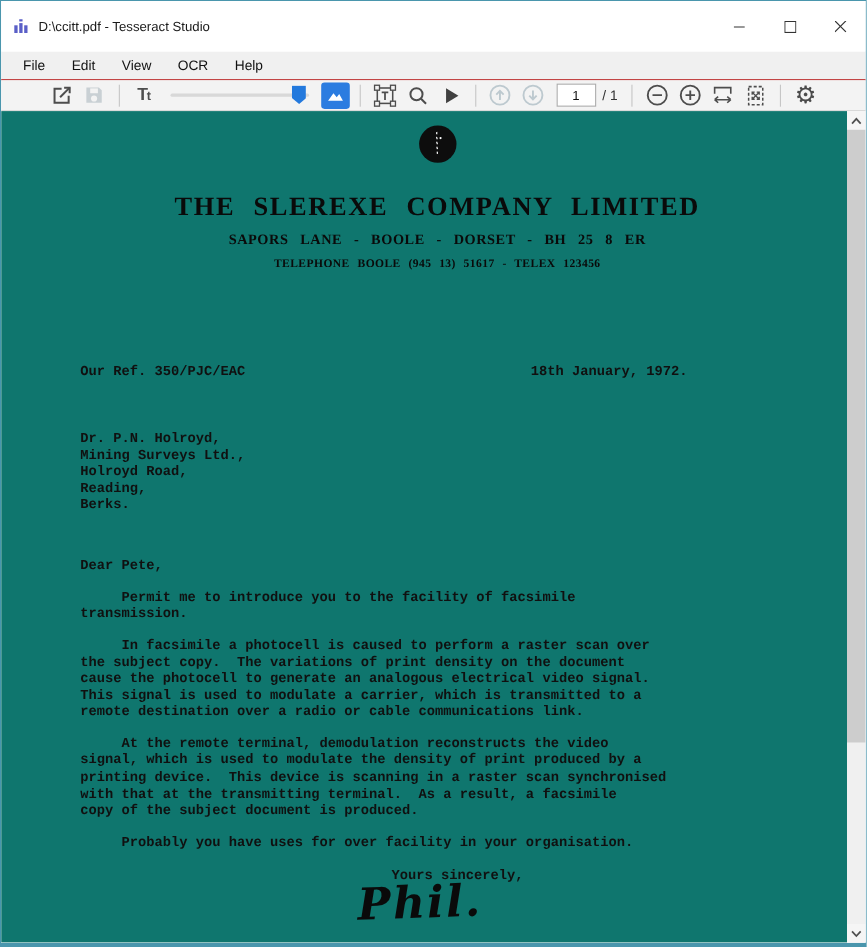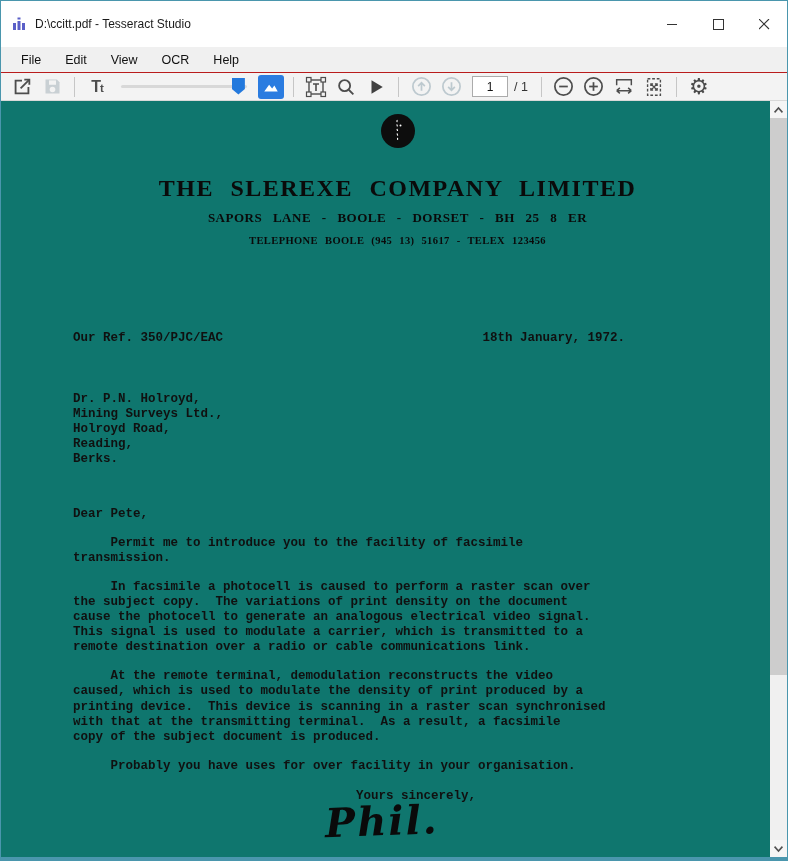--- a/index.html
+++ b/index.html
@@ -16,21 +16,21 @@
   .app-icon { width:16px; height:16px; margin:0 8px 0 10px; flex:0 0 auto; }
   .title-text { font-size:12px; color:#1a1a1a; white-space:nowrap; }
   .win-controls { margin-left:auto; display:flex; height:100%; }
   .win-btn { width:46px; height:100%; display:flex; align-items:center; justify-content:center; cursor:default; }
 
   
   .menubar { height:26px; background:#f0f0f0; display:flex; align-items:center; padding-left:8px; flex:0 0 auto; border-bottom:1px solid #b91c1c; }
   .menu-item { font-size:12.5px; color:#111; padding:4px 12px; }
 
   
-  .toolbar { height:28px; background:#f3f3f3; border-bottom:1px solid #d9d9d9; display:flex; align-items:center; padding:0 6px; flex:0 0 auto; }
+  .toolbar { height:28px; background:#f3f3f3; border-bottom:1px solid #d9d9d9; display:flex; align-items:center; padding:0 6px; flex:0 0 auto;justify-content:center; }
   .tbtn { height:26px; min-width:26px; display:flex; align-items:center; justify-content:center; margin:0 2px; }
   .tsep { width:1px; height:20px; background:#c6c6c6; margin:0 7px; }
   .tt-label { font-family:"Liberation Sans",sans-serif; color:#4d4d4d; font-weight:bold; font-size:16px; letter-spacing:-1px; }
   .tt-label small { font-size:11.5px; font-weight:bold; }
   .slider-wrap { width:126px; height:20px; position:relative; margin:0 9px; display:flex; align-items:center; }
   .slider-track { width:100%; height:3px; background:#d8d8d8; border-radius:2px; }
   .slider-handle { position:absolute; left:88%; top:1px; width:13px; height:17px; background:#2379dd;
     clip-path:polygon(0 0,100% 0,100% 68%,50% 100%,0 68%); }
   .img-btn { width:24px; height:24px; background:#2b7ce0; border-radius:3px; display:flex; align-items:center; justify-content:center; }
   .page-box { width:36px; height:21px; background:#fff; border:1px solid #ababab; font-size:12px; text-align:center; font-family:"Liberation Sans",sans-serif; color:#111; }
@@ -269,21 +269,21 @@
           <div class="para">
             <div class="mline">     In facsimile a photocell is caused to perform a raster scan over</div>
             <div class="mline">the subject copy.  The variations of print density on the document</div>
             <div class="mline">cause the photocell to generate an analogous electrical video signal.</div>
             <div class="mline">This signal is used to modulate a carrier, which is transmitted to a</div>
             <div class="mline">remote destination over a radio or cable communications link.</div>
           </div>
 
           <div class="para">
             <div class="mline">     At the remote terminal, demodulation reconstructs the video</div>
-            <div class="mline">caused, which is used to modulate the density of print produced by a</div>
+            <div class="mline">signal, which is used to modulate the density of print produced by a</div>
             <div class="mline">printing device.  This device is scanning in a raster scan synchronised</div>
             <div class="mline">with that at the transmitting terminal.  As a result, a facsimile</div>
             <div class="mline">copy of the subject document is produced.</div>
           </div>
 
           <div class="para">
             <div class="mline">     Probably you have uses for over facility in your organisation.</div>
           </div>
 
           <div class="valediction mline">Yours sincerely,</div>

